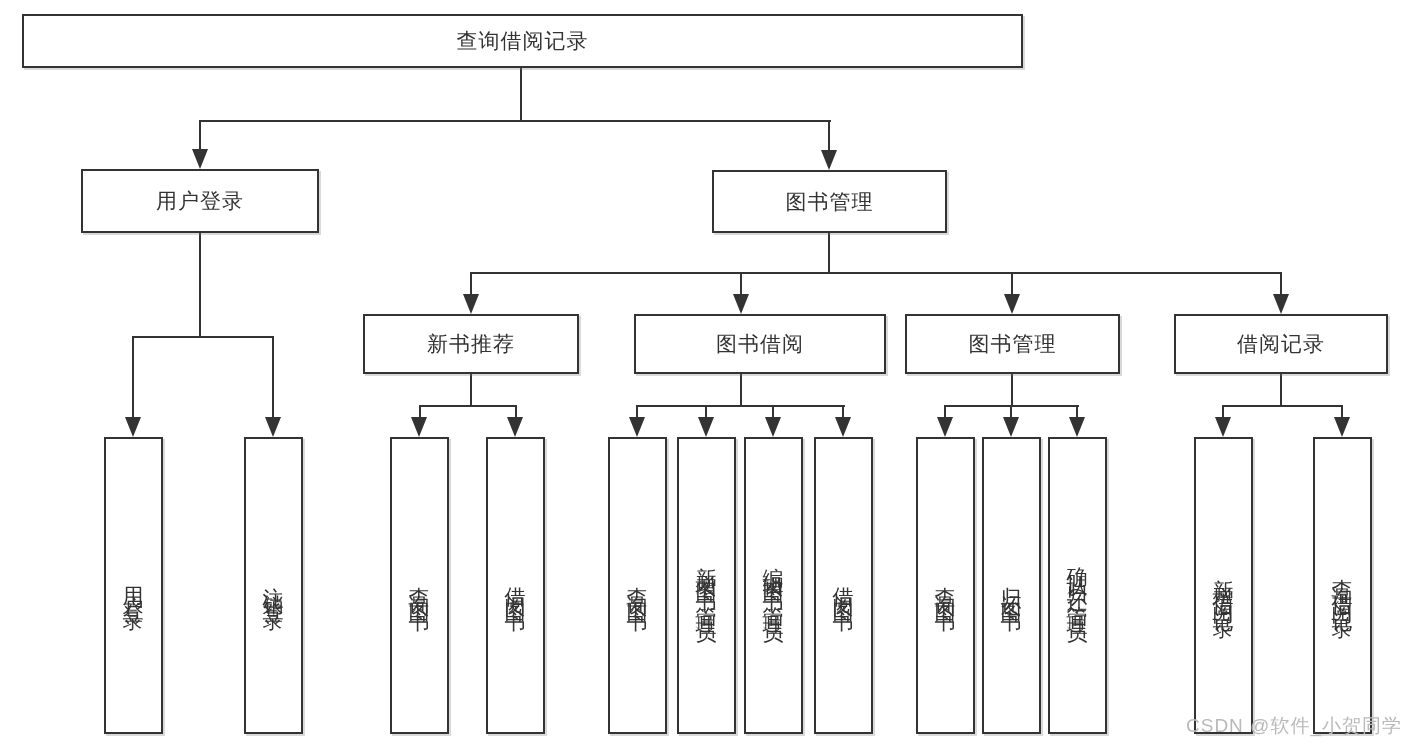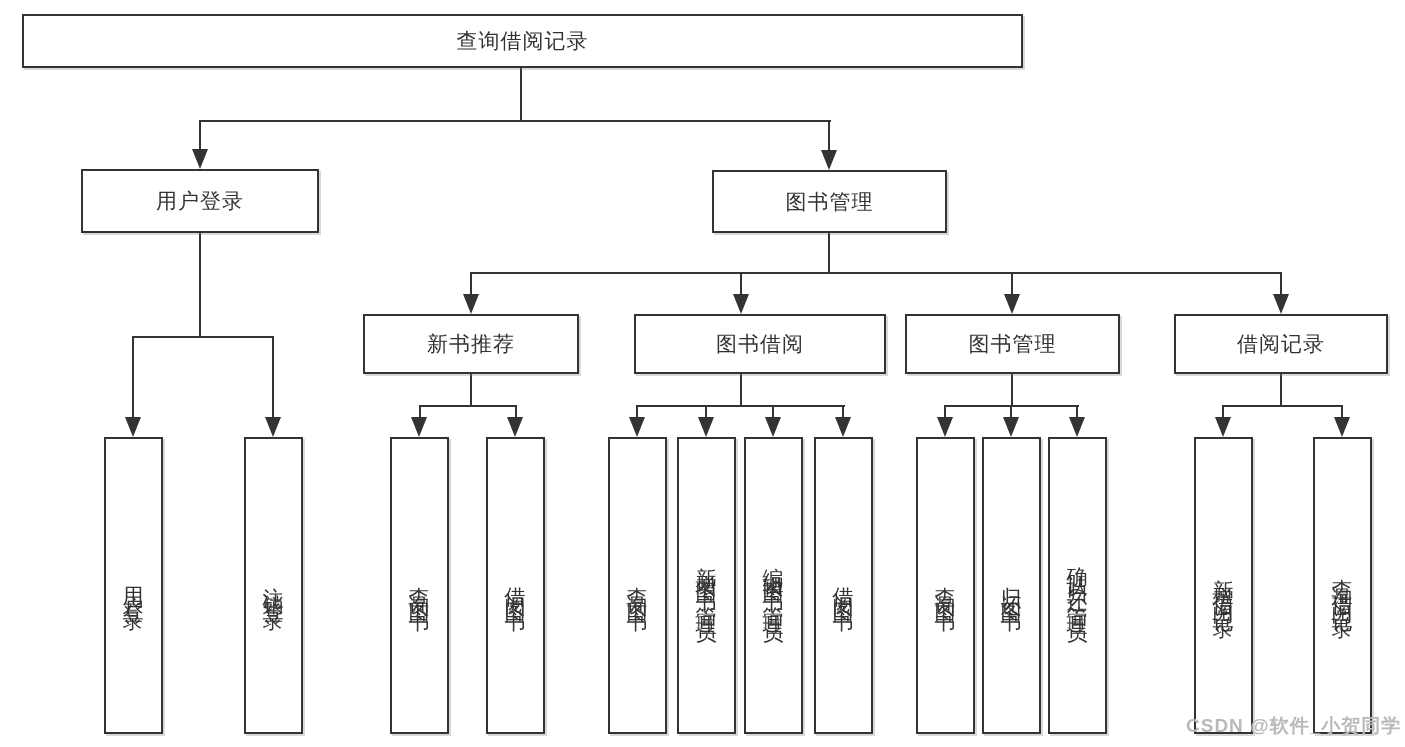--- a/index.html
+++ b/index.html
@@ -46,21 +46,20 @@
     z-index:1;
   }
   .watermark{
     position:absolute;
     left:1186px;top:713px;
     font-size:19px;
     color:#b9b9b9;
     letter-spacing:1px;
     white-space:nowrap;
     z-index:5;
-    font-weight:bold;
   }
 </style>
 </head>
 <body>
 
 <div id="canvas">
 
   <div class="box h" style="left:22px;top:14px;width:1001px;height:54px">
     <span class="lbl">查询借阅记录</span>
   </div>

